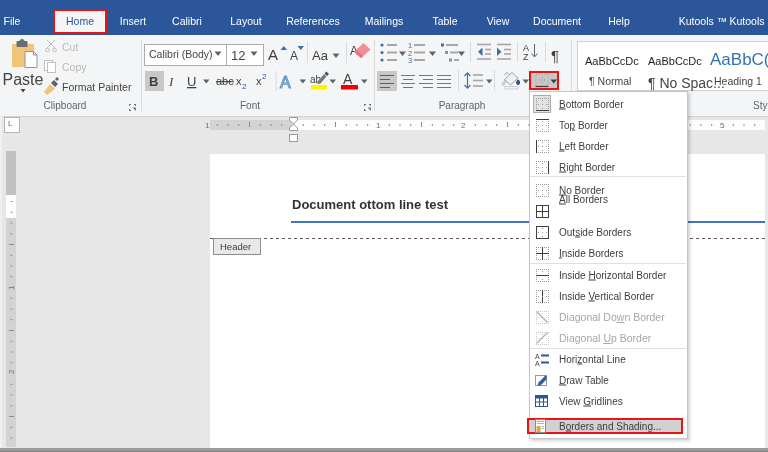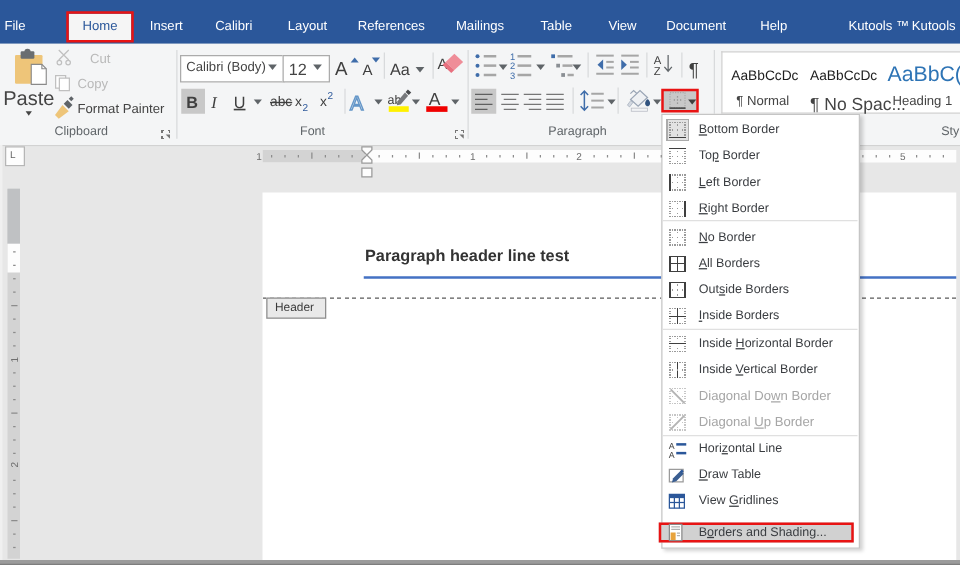--- a/index.html
+++ b/index.html
@@ -34,21 +34,21 @@
 <div class="tab" style="left:619px">Help</div>
 <div class="tab" style="left:703px">Kutools ™</div>
 <div class="tab" style="left:747px">Kutools</div>
 
 <div class="a" style="left:0;top:35px;width:768px;height:81px;background:#f4f5f6;border-bottom:1px solid #d2d2d2"></div>
 <div class="vsep" style="left:141px"></div>
 <div class="vsep" style="left:374px"></div>
 <div class="vsep" style="left:571px"></div>
 
 <div class="t" style="left:23px;top:71px;font-size:16px;color:#444;transform:translateX(-50%)">Paste</div>
-<div class="t" style="left:72px;top:41px;font-size:10.5px;color:#b9b9b9">Cut</div>
+<div class="t" style="left:62px;top:41px;font-size:10.5px;color:#b9b9b9">Cut</div>
 <div class="t" style="left:62px;top:61px;font-size:10.5px;color:#b9b9b9">Copy</div>
 <div class="t" style="left:62px;top:81px;font-size:10.5px;color:#444">Format Painter</div>
 <div class="glab" style="left:65px">Clipboard</div>
 
 <div class="a" style="left:144px;top:44px;width:82px;height:20px;background:#fff;border:1px solid #ababab"></div>
 <div class="t" style="left:149px;top:48px;font-size:10.5px;color:#444">Calibri (Body)</div>
 <div class="a" style="left:226px;top:44px;width:36px;height:20px;background:#fff;border:1px solid #ababab"></div>
 <div class="t" style="left:231px;top:48px;font-size:13px;color:#444">12</div>
 <div class="glab" style="left:250px">Font</div>
 
@@ -76,38 +76,38 @@
 
 <div class="a" style="left:210px;top:120px;width:555px;height:10px;background:#fdfdfd"></div>
 <div class="a" style="left:210px;top:120px;width:82px;height:10px;background:#d3d3d3"></div>
 
 <div class="a" style="left:210px;top:154px;width:555px;height:294px;background:#fff"></div>
 
 <div class="a" style="left:6px;top:151px;width:10px;height:296px;background:#d3d3d3"></div>
 <div class="a" style="left:6px;top:151px;width:10px;height:44px;background:#bfc1c3"></div>
 <div class="a" style="left:6px;top:195px;width:10px;height:23px;background:#fdfdfd"></div>
 
-<div class="t" style="left:292px;top:197px;font-size:13px;font-weight:bold;color:#333">Paragraph header line test</div>
+<div class="t" style="left:292px;top:197px;font-size:13px;font-weight:bold;color:#333">Document ottom line test</div>
 <div class="a" style="left:291px;top:221px;width:474px;height:2px;background:#4472c4"></div>
 <div class="a" style="left:210px;top:238px;width:555px;height:1px;background:repeating-linear-gradient(90deg,#595959 0,#595959 3px,transparent 3px,transparent 6px)"></div>
 <div class="a" style="left:213px;top:238px;width:46px;height:15px;background:#e9e9e9;border:1px solid #8e8e8e"></div>
 <div class="t" style="left:220px;top:241px;font-size:9.5px;color:#3a3a3a">Header</div>
 
 <div class="a" style="left:0;top:116px;width:2px;height:332px;background:#f0f0f0"></div>
 
 <div class="a" style="left:0;top:448px;width:768px;height:4px;background:#9b9b9b;border-bottom:1px solid #7d7d7d;box-sizing:border-box"></div>
 
 <div class="a" style="left:529px;top:91px;width:157px;height:346px;background:#fff;border:1px solid #c5c5c5;box-shadow:2px 2px 3px rgba(0,0,0,0.18)"></div>
 <div class="mi" style="top:104px"><u>B</u>ottom Border</div>
 <div class="mi" style="top:125px">To<u>p</u> Border</div>
 <div class="mi" style="top:146px"><u>L</u>eft Border</div>
 <div class="mi" style="top:167px"><u>R</u>ight Border</div>
 <div class="msep" style="top:176px"></div>
 <div class="mi" style="top:190px"><u>N</u>o Border</div>
-<div class="mi" style="top:211px"><u>A</u>ll Borders</div>
+<div class="mi" style="top:199px"><u>A</u>ll Borders</div>
 <div class="mi" style="top:232px">Out<u>s</u>ide Borders</div>
 <div class="mi" style="top:253px"><u>I</u>nside Borders</div>
 <div class="msep" style="top:263px"></div>
 <div class="mi" style="top:275px">Inside <u>H</u>orizontal Border</div>
 <div class="mi" style="top:296px">Inside <u>V</u>ertical Border</div>
 <div class="mid" style="top:317px">Diagonal Do<u>w</u>n Border</div>
 <div class="mid" style="top:338px">Diagonal <u>U</u>p Border</div>
 <div class="msep" style="top:348px"></div>
 <div class="mi" style="top:359px">Hori<u>z</u>ontal Line</div>
 <div class="mi" style="top:380px"><u>D</u>raw Table</div>

